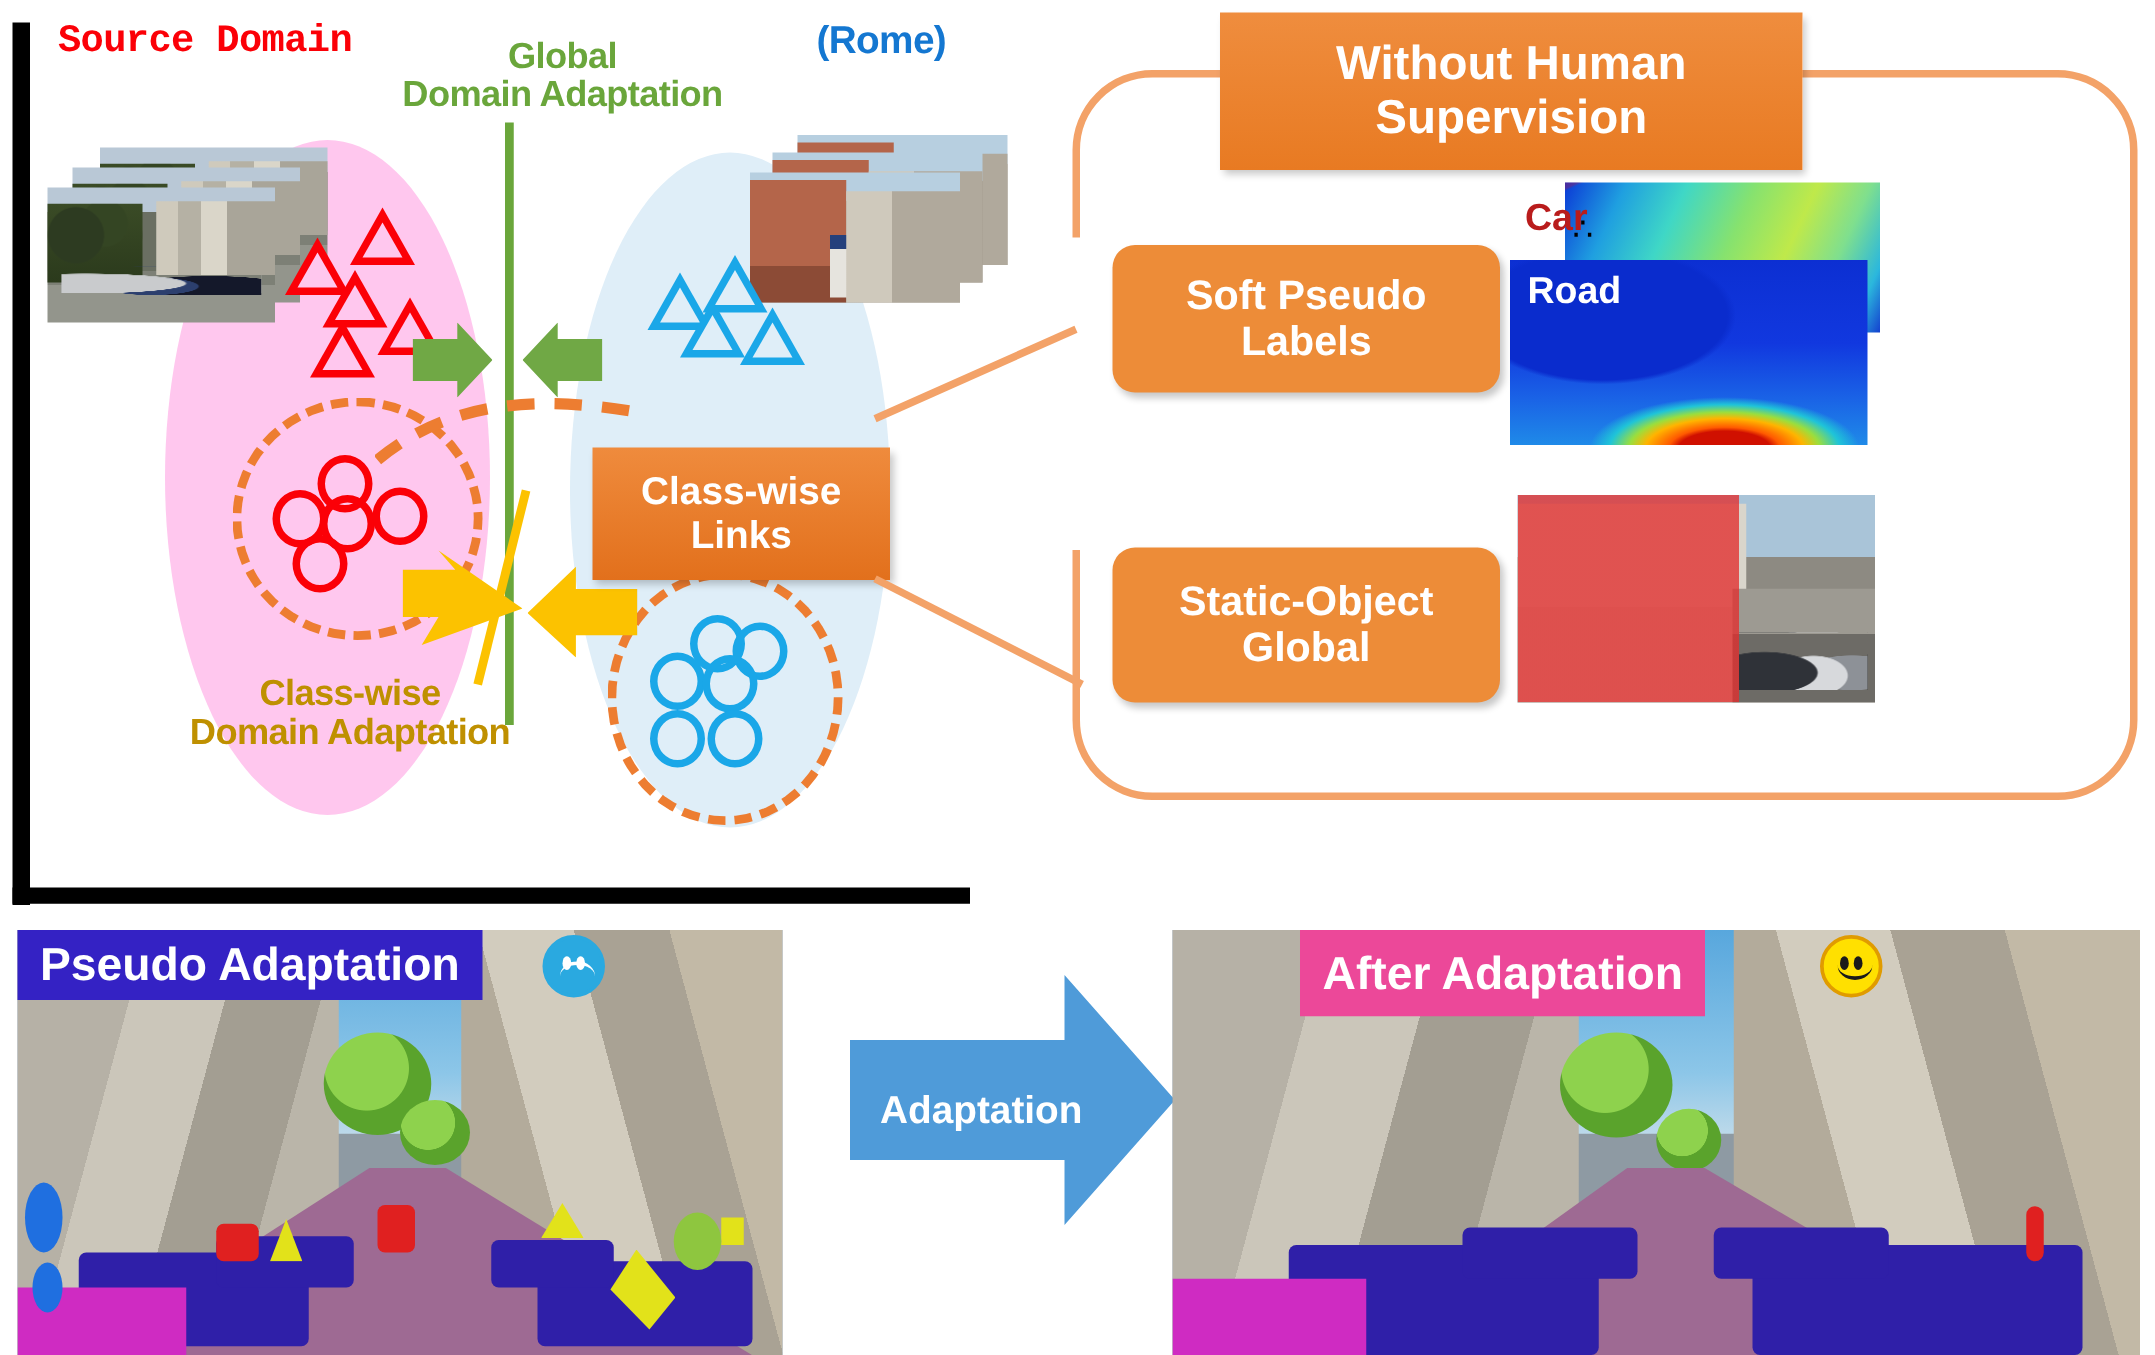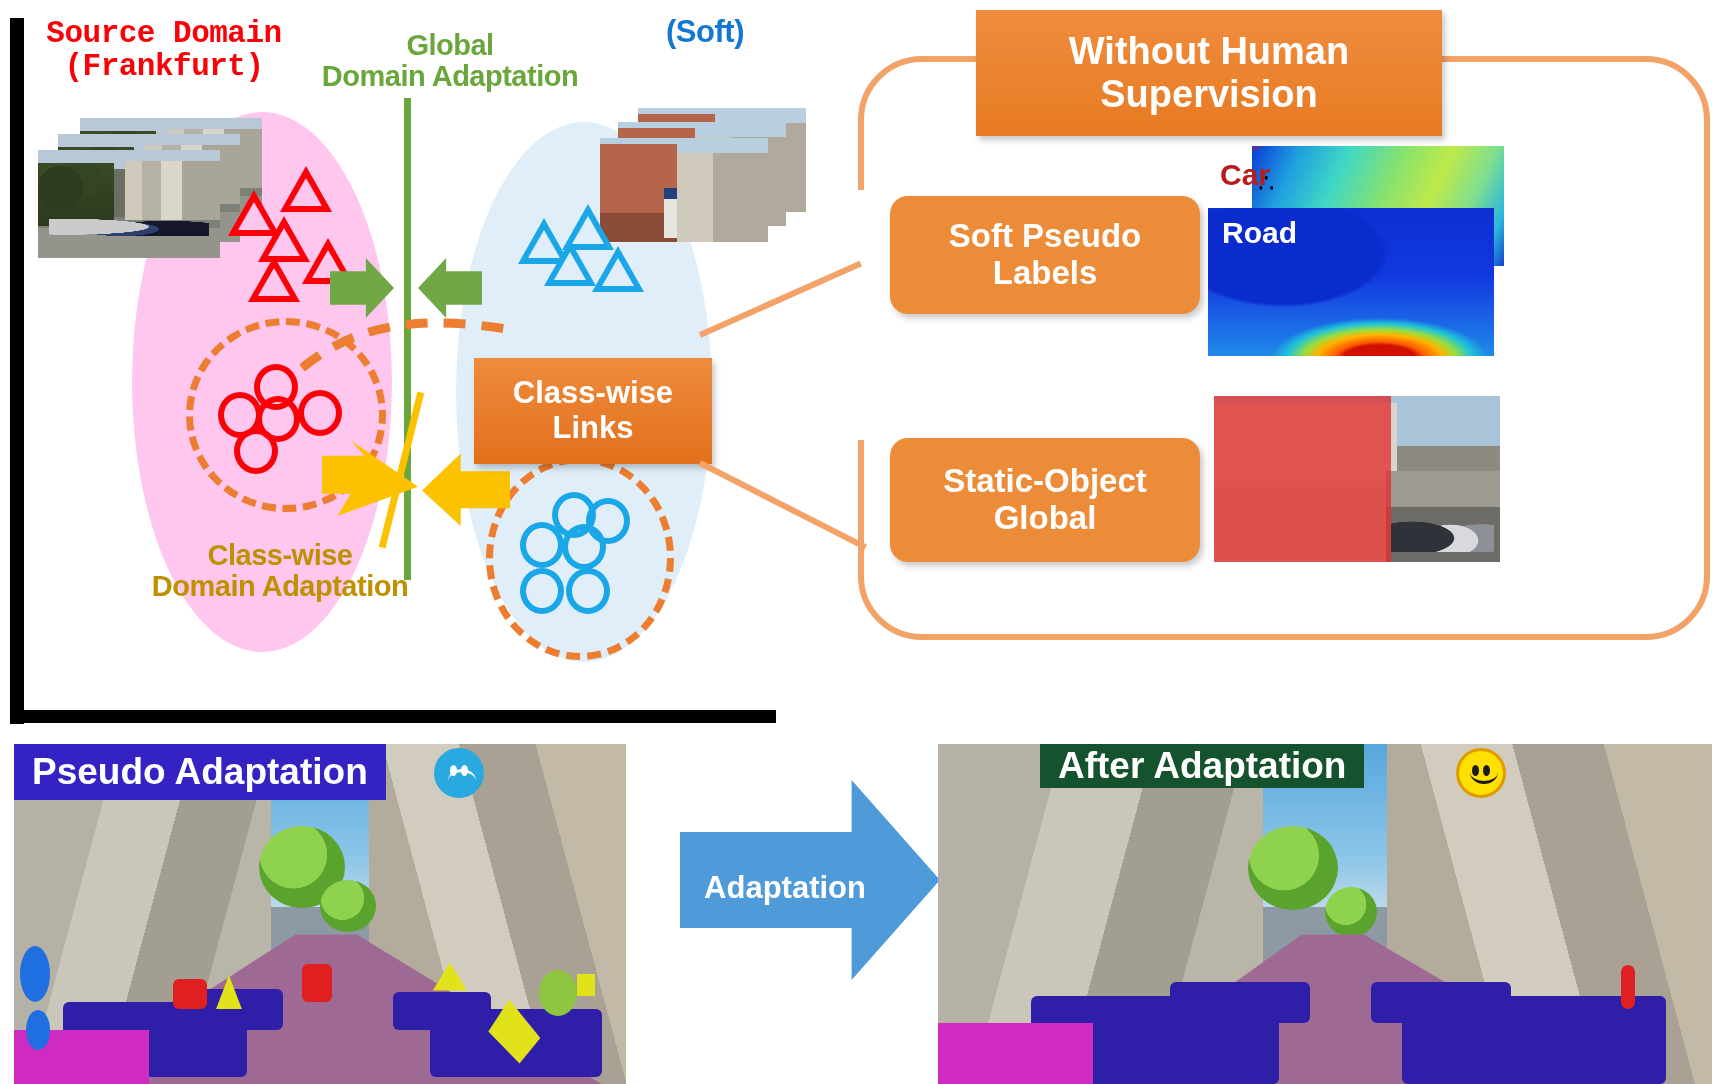--- a/index.html
+++ b/index.html
@@ -350,21 +350,21 @@
     position: absolute;
     display: flex;
     align-items: center;
     color: #ffffff;
     font-weight: bold;
     font-size: 37px;
     padding: 0 18px;
     white-space: nowrap;
   }
   #before-banner { left: 14px;  top: 744px; height: 56px; background: #3422c4; }
-  #after-banner  { left: 1040px; top: 744px; height: 44px; background: #14532d; }
+  #after-banner  { left: 1040px; top: 744px; height: 69px; background: #ec4899; }
 
   .emoji-face {
     position: absolute;
     width: 50px; height: 50px;
     border-radius: 50%;
     box-sizing: border-box;
   }
   #sad-face   { left: 434px;  top: 748px; background: #2aa9e0; border: 3px solid #2aa9e0; }
   #happy-face { left: 1456px; top: 748px; background: #ffe000; border: 3px solid #e09b00; }
   .eye { position:absolute; width:7px; height:11px; border-radius:50%; top:14px; }
@@ -481,30 +481,29 @@
 
   <div class="abs arrow-yellow arrow-dr-yellow" style="left:322px; top:430px; width:96px; height:86px;"></div>
   <div class="abs arrow-yellow arrow-l-yellow" style="left:422px; top:452px; width:88px; height:74px;"></div>
 
   <svg class="abs" style="left:300px; top:300px; width:220px; height:120px;" viewBox="0 0 220 120">
     <path d="M2,68 C60,20 130,16 212,30" fill="none" stroke="#ed7d31" stroke-width="9" stroke-dasharray="22 16" stroke-linecap="butt"></path>
   </svg>
 
   <div class="abs headline nosel" id="source-domain-label">
     <div>Source Domain</div>
-    <div>(Frankfurt)</div>
   </div>
 
   <div class="abs headline nosel" id="global-adaptation-label">
     <div>Global</div>
     <div>Domain Adaptation</div>
   </div>
 
   <div class="abs headline nosel" id="target-domain-label">
-    <div>(Soft)</div>
+    <div>(Rome)</div>
   </div>
 
   <div class="abs headline nosel" id="classwise-adaptation-label">
     <div>Class-wise</div>
     <div>Domain Adaptation</div>
   </div>
 
   <div class="orange-box nosel" id="classwise-links-box">
     <div>
       <div>Class-wise</div>

